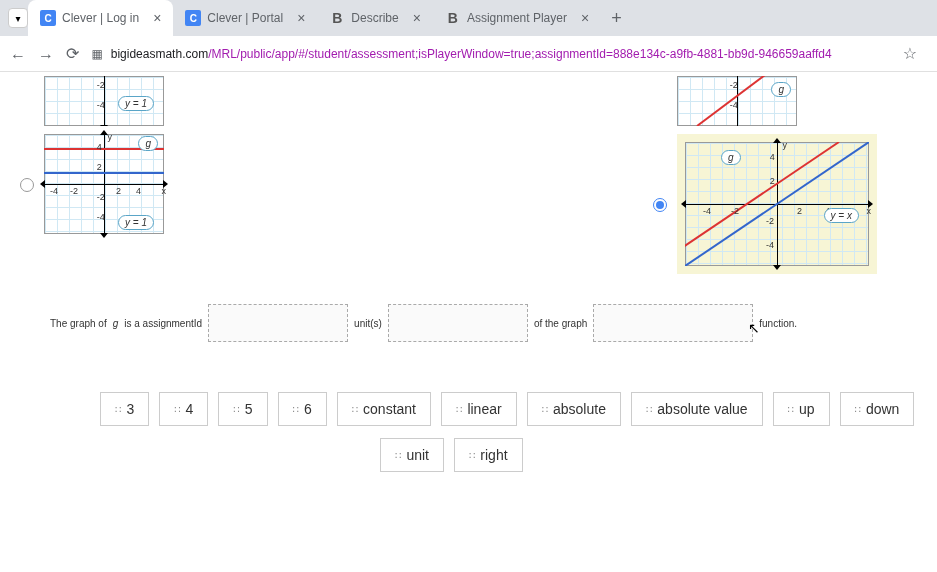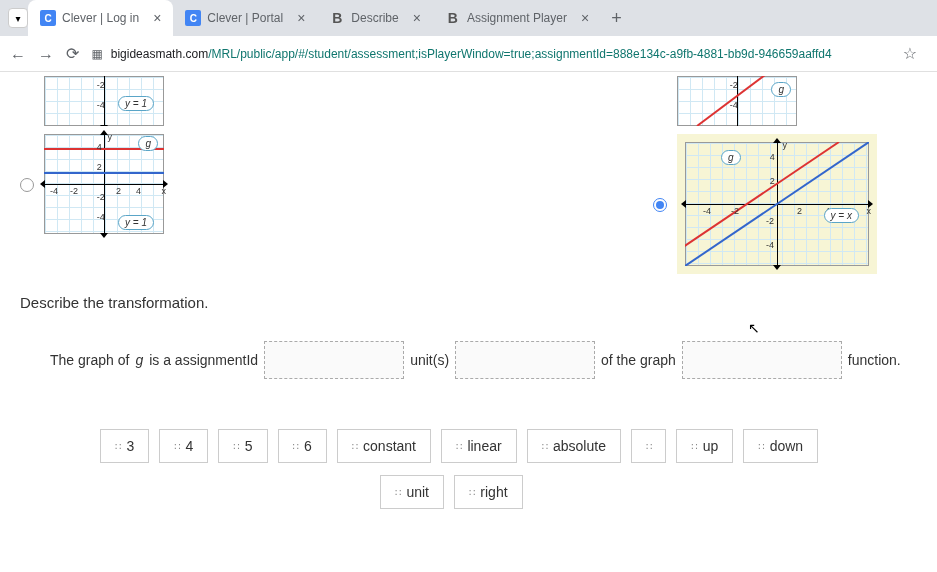--- a/index.html
+++ b/index.html
@@ -12,21 +12,21 @@
     .tab-close { color: #5f6368; font-size: 14px; margin-left: 8px; }
     .new-tab { color: #5f6368; font-size: 18px; padding: 0 10px; }
     .favicon { width: 16px; height: 16px; border-radius: 2px; display: flex; align-items: center; justify-content: center; font-size: 10px; color: #fff; font-weight: bold; }
     .fav-c { background: #4285f4; }
     .fav-b { color: #555; background: none; font-weight: bold; font-size: 14px; }
     
     .nav-bar { background: #fff; height: 36px; display: flex; align-items: center; padding: 0 10px; gap: 12px; border-bottom: 1px solid #e0e0e0; }
     .nav-btn { color: #5f6368; font-size: 16px; }
     .url-bar { flex: 1; display: flex; align-items: center; font-size: 12px; color: #5f6368; gap: 8px; }
     .url-domain { color: #202124; }
-    .url-path { color: #0f766e; }
+    .url-path { color: #a21caf; }
     .star-icon { color: #5f6368; font-size: 16px; padding-right: 10px; }
     
     .content { padding: 0 20px; }
     .graphs-row { display: flex; gap: 30px; align-items: flex-start; padding-top: 4px; }
     .graph-col { display: flex; gap: 10px; align-items: center; }
     .radio-col { padding-top: 60px; }
     .radio { width: 14px; height: 14px; border: 1px solid #999; border-radius: 50%; background: #fff; }
     .radio.selected { border: 1px solid #4285f4; display: flex; align-items: center; justify-content: center; }
     .radio.selected::after { content: ''; width: 8px; height: 8px; background: #4285f4; border-radius: 50%; }
     
@@ -51,21 +51,21 @@
     .line-red { position: absolute; left: 0; right: 0; height: 2px; background: #d33; }
     .line-blue { position: absolute; left: 0; right: 0; height: 2px; background: #36c; }
     .diag-blue { position: absolute; inset: 0; }
     .diag-red { position: absolute; inset: 0; }
     
     .right-col { margin-left: auto; margin-right: 40px; }
     
     .transform-section { margin-top: 20px; }
     .section-title { font-size: 15px; color: #333; margin-bottom: 20px; }
     
-    .sentence-row { display: flex; align-items: center; gap: 6px; font-size: 14px; color: #333; margin: 30px 0; padding-left: 30px; flex-wrap: wrap; }
+    .sentence-row { display: flex; align-items: center; gap: 6px; font-size: 10px; color: #333; margin: 30px 0; padding-left: 30px; flex-wrap: wrap; }
     .drop-zone { min-width: 140px; height: 38px; border: 1px dashed #aaa; background: #fafafa; }
     .drop-zone.wide { min-width: 160px; }
     .italic { font-style: italic; }
     
     .tiles-container { display: flex; flex-direction: column; gap: 12px; margin-top: 50px; padding-left: 80px; }
     .tiles-row { display: flex; gap: 10px; }
     .tiles-row.center { padding-left: 280px; }
     .tile { background: #fff; border: 1px solid #ccc; padding: 8px 14px; font-size: 14px; color: #333; display: flex; align-items: center; gap: 6px; cursor: move; }
     .grip { color: #888; font-size: 10px; letter-spacing: -1px; }
     
@@ -194,21 +194,20 @@
           <span class="tick-label" style="left:140px;top:52%">4</span>
           <div class="eq-label" style="left:36px;top:8px">g</div>
           <div class="eq-label" style="right:10px;top:66px">y = x</div>
           </div>
         </div>
       </div>
     </div>
   </div>
 
   <div class="transform-section">
-    <div class="section-title">Describe the transformation.</div>
 
     <div class="sentence-row">
       <span>The graph of </span>
       <span class="italic">g</span>
       <span> is a assignmentId</span>
       <div class="drop-zone"></div>
       <span>unit(s)</span>
       <div class="drop-zone"></div>
       <span>of the graph</span>
       <div class="drop-zone wide"></div>
@@ -240,20 +239,21 @@
         <div class="tile">
             <span class="grip">∷</span>
             <span>linear</span>
           </div>
         <div class="tile">
             <span class="grip">∷</span>
             <span>absolute</span>
           </div>
         <div class="tile">
             <span class="grip">∷</span>
+            <span>absolute value</span>
           </div>
         <div class="tile">
             <span class="grip">∷</span>
             <span>up</span>
           </div>
         <div class="tile">
             <span class="grip">∷</span>
             <span>down</span>
           </div>
       </div>

